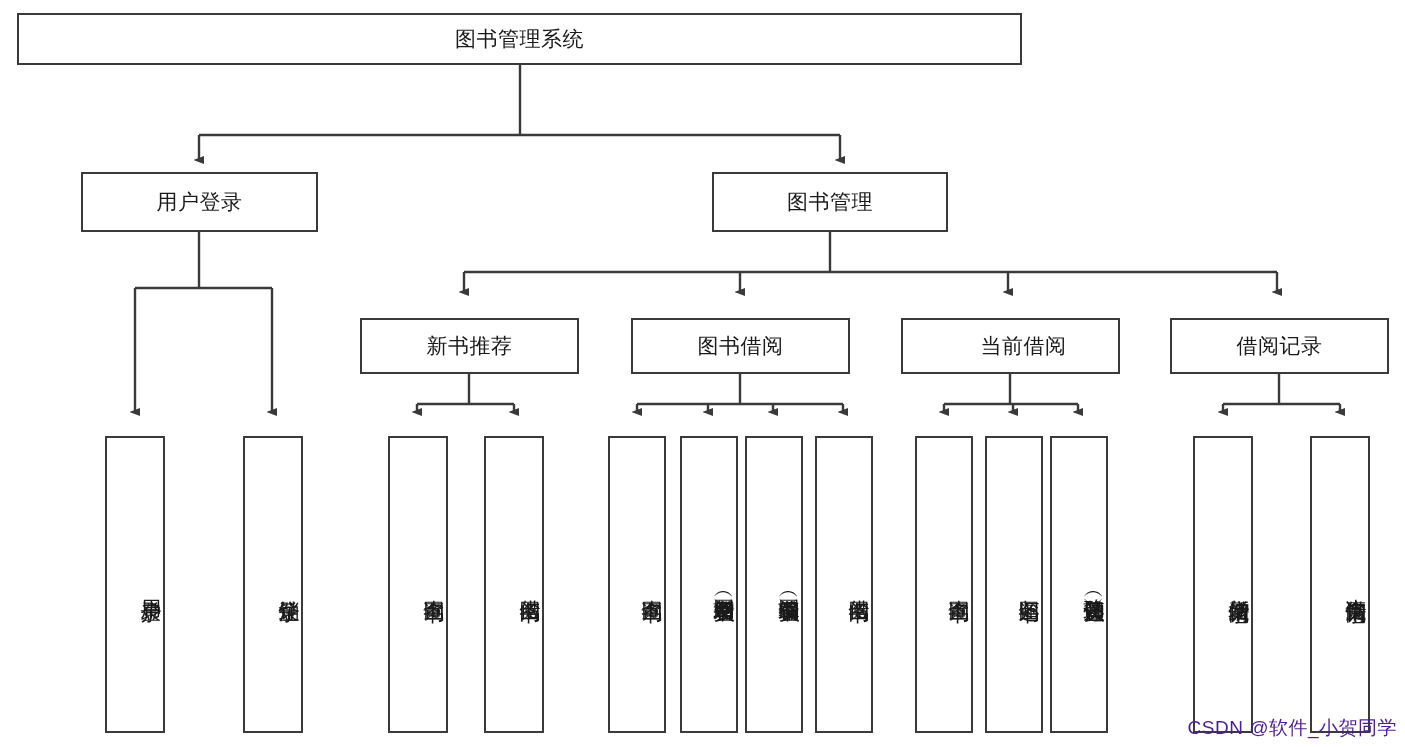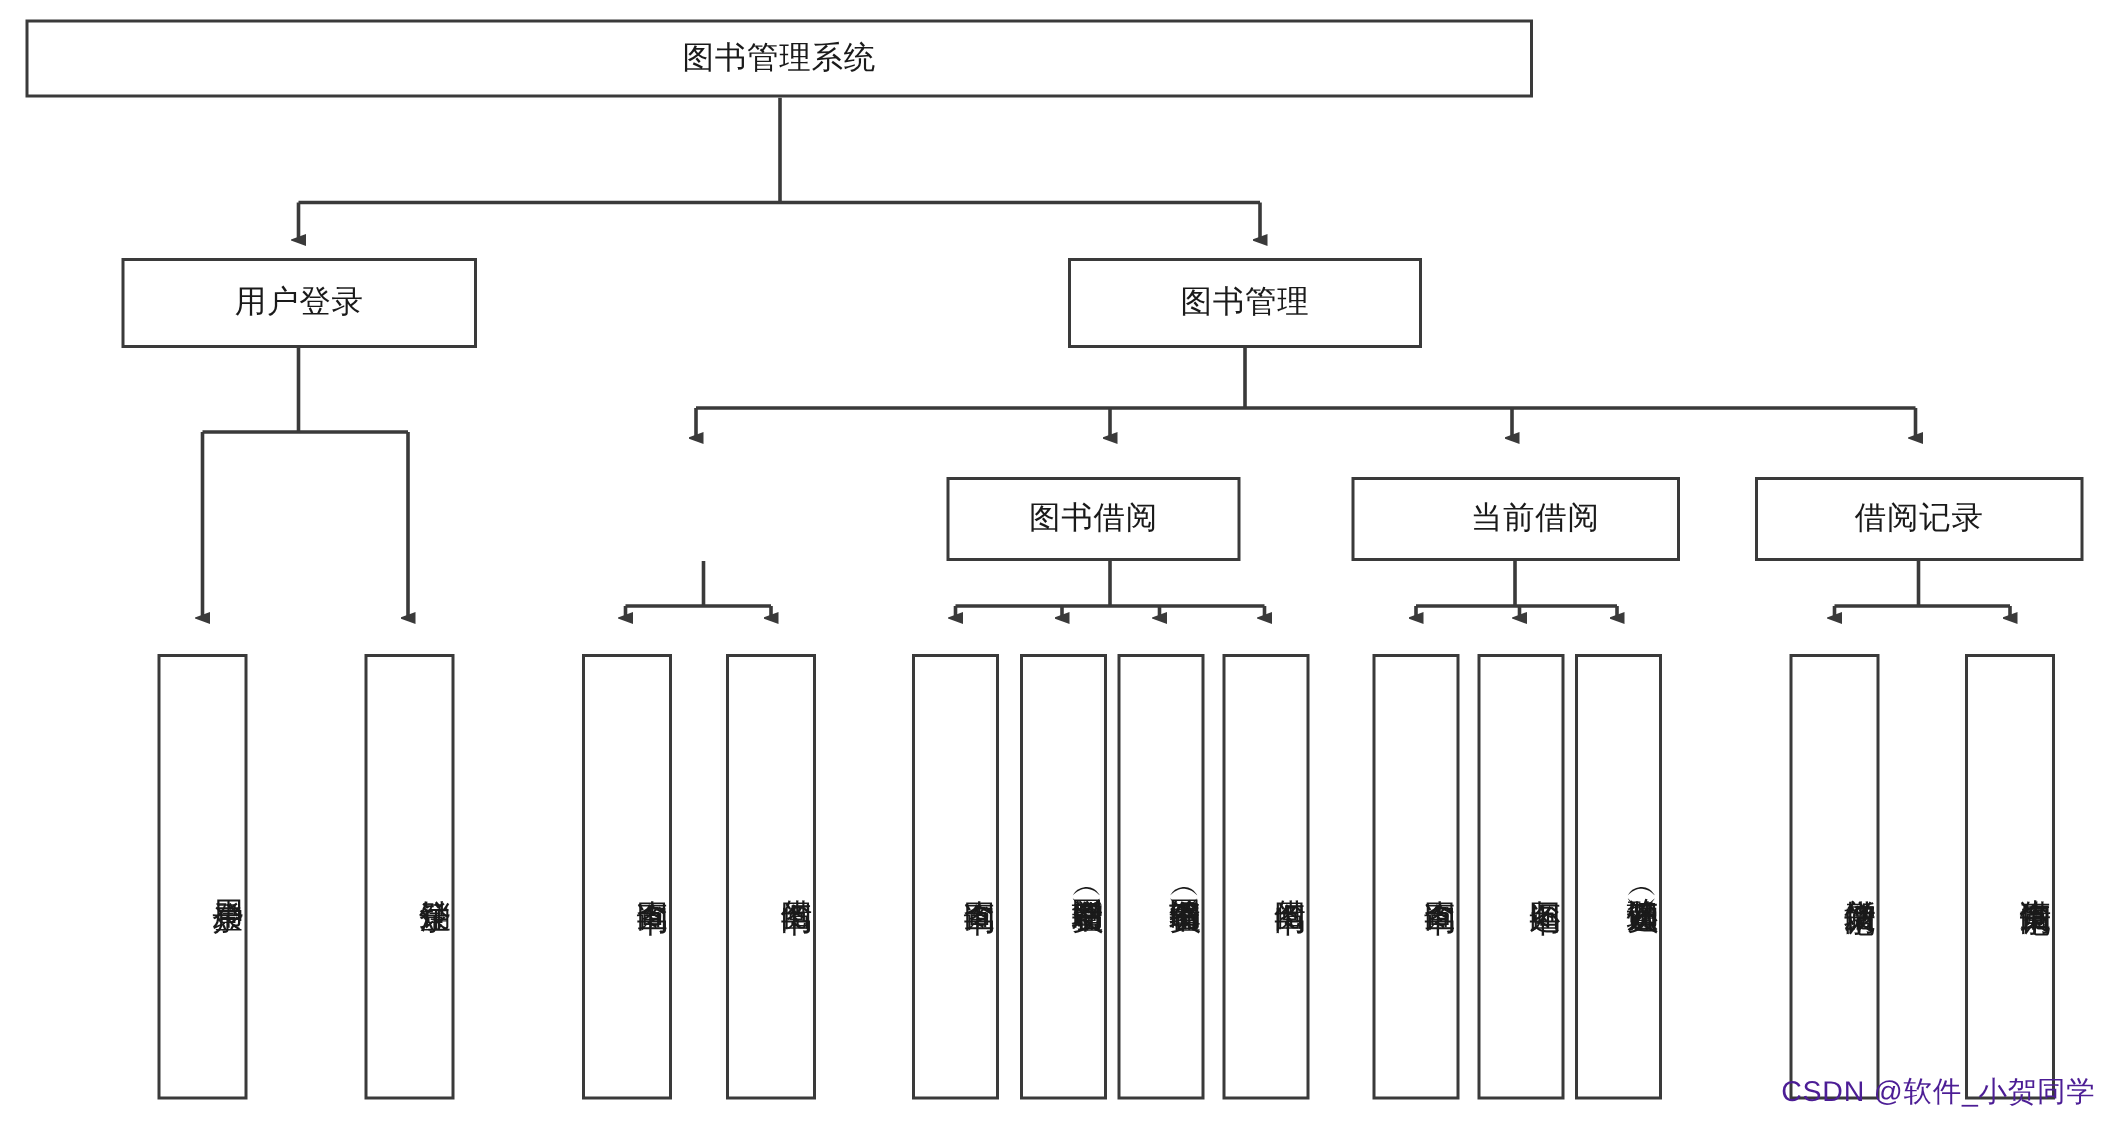--- a/index.html
+++ b/index.html
@@ -128,22 +128,25 @@
   </div>
 
   <div class="node horiz" style="left:81px; top:172px; width:237px; height:60px;">
     <span class="node-label">用户登录</span>
   </div>
 
   <div class="node horiz" style="left:712px; top:172px; width:236px; height:60px;">
     <span class="node-label">图书管理</span>
   </div>
 
-
-  <div class="node horiz" style="left:631px; top:318px; width:196px; height:56px;">
+  <div class="node horiz" style="left:360px; top:318px; width:219px; height:56px;">
+    <span class="node-label">新书推荐</span>
+  </div>
+
+  <div class="node horiz" style="left:631px; top:318px; width:219px; height:56px;">
     <span class="node-label">图书借阅</span>
   </div>
 
   <div class="node horiz" style="left:901px; top:318px; width:219px; height:56px;padding-left:26px;">
     <span class="node-label">当前借阅</span>
   </div>
 
   <div class="node horiz" style="left:1170px; top:318px; width:219px; height:56px;">
     <span class="node-label">借阅记录</span>
   </div>

